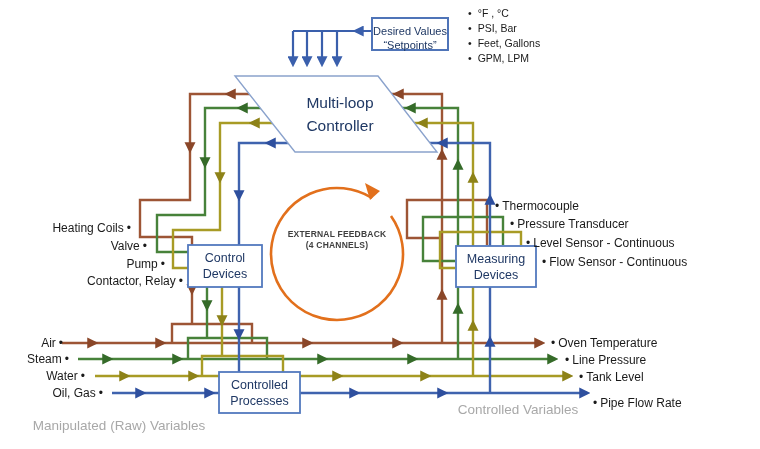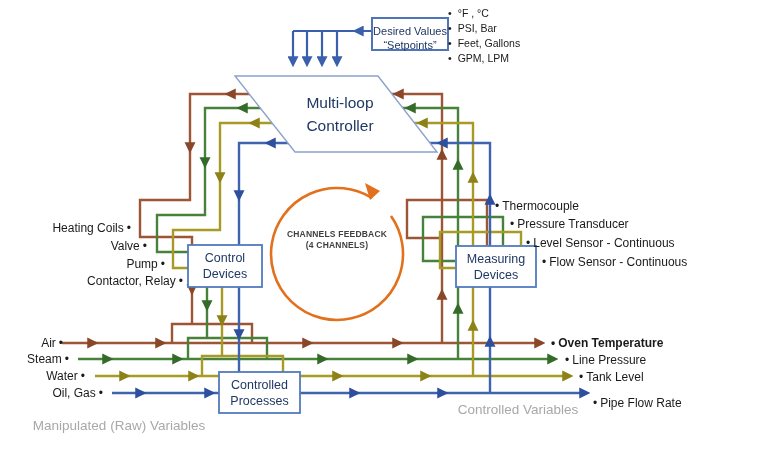--- a/index.html
+++ b/index.html
@@ -4,21 +4,21 @@
 <style>
   html,body{margin:0;padding:0;background:#ffffff;}
   #stage{
     position:relative;width:760px;height:449px;background:#ffffff;overflow:hidden;
     font-family:"Liberation Sans", sans-serif;
   }
   #diagram-svg{position:absolute;left:0;top:0;}
   .lbl{position:absolute;white-space:nowrap;color:#1a1a1a;font-size:12px;line-height:14px;}
   .lbl .b{padding:0 3px;}
   .ralign{text-align:right;}
-  .units-item{position:absolute;white-space:nowrap;color:#1a1a1a;font-size:10.5px;line-height:13px;}
+  .units-item{position:absolute;white-space:nowrap;color:#1a1a1a;font-size:10.5px;line-height:13px;margin-left:20px;}
   .units-item .b{padding-right:6px;}
   .boxtxt{
     position:absolute;display:flex;flex-direction:column;align-items:center;justify-content:center;
     color:#1f3864;font-size:12.5px;line-height:16px;text-align:center;
   }
   .ctrl-title{font-size:15.5px;line-height:23px;}
   .setp{font-size:11px;line-height:14px;}
   .loop-text{
     position:absolute;left:272px;top:229px;width:130px;text-align:center;
     color:#3f3f3f;font-size:8.5px;font-weight:bold;line-height:11px;letter-spacing:.2px;
@@ -151,21 +151,21 @@
 <div class="units-item" style="left:448px;top:22px;"><span class="b">•</span><span>PSI, Bar</span></div>
 <div class="units-item" style="left:448px;top:37px;"><span class="b">•</span><span>Feet, Gallons</span></div>
 <div class="units-item" style="left:448px;top:52px;"><span class="b">•</span><span>GPM, LPM</span></div>
 
 <div class="boxtxt ctrl-title" style="left:260px;top:88px;width:160px;height:52px;">
   <span>Multi-loop</span>
   <span>Controller</span>
 </div>
 
 <div class="loop-text">
-  <div>CHANNELS FEEDBACK</div>
+  <div>EXTERNAL FEEDBACK</div>
   <div>(4 CHANNELS)</div>
 </div>
 
 <div class="lbl ralign" style="right:626px;top:221px;"><span>Heating Coils</span><span class="b">•</span></div>
 <div class="lbl ralign" style="right:610px;top:239px;"><span>Valve</span><span class="b">•</span></div>
 <div class="lbl ralign" style="right:592px;top:257px;"><span>Pump</span><span class="b">•</span></div>
 <div class="lbl ralign" style="right:574px;top:274px;margin-left:20px;"><span>Contactor, Relay</span><span class="b">•</span></div>
 
 <div class="boxtxt" style="left:188px;top:245px;width:74px;height:42px;">
   <span>Control</span>
@@ -185,21 +185,21 @@
 <div class="boxtxt" style="left:219px;top:372px;width:81px;height:41px;">
   <span>Controlled</span>
   <span>Processes</span>
 </div>
 
 <div class="lbl ralign" style="right:694px;top:336px;"><span>Air</span><span class="b">•</span></div>
 <div class="lbl ralign" style="right:688px;top:352px;"><span>Steam</span><span class="b">•</span></div>
 <div class="lbl ralign" style="right:672px;top:369px;"><span>Water</span><span class="b">•</span></div>
 <div class="lbl ralign" style="right:654px;top:386px;"><span>Oil, Gas</span><span class="b">•</span></div>
 
-<div class="lbl" style="left:548px;top:336px;font-weight:bold;"><span class="b">•</span><span>Oven Temperature</span></div>
+<div class="lbl" style="left:548px;top:336px;"><span class="b">•</span><span>Oven Temperature</span></div>
 <div class="lbl" style="left:562px;top:353px;"><span class="b">•</span><span>Line Pressure</span></div>
 <div class="lbl" style="left:576px;top:370px;"><span class="b">•</span><span>Tank Level</span></div>
 <div class="lbl" style="left:590px;top:396px;"><span class="b">•</span><span>Pipe Flow Rate</span></div>
 
 <div class="caption" style="left:20px;top:418px;width:198px;">Manipulated (Raw) Variables</div>
 <div class="caption" style="left:448px;top:402px;width:140px;">Controlled Variables</div>
 
 </div>
 
 </body></html>

